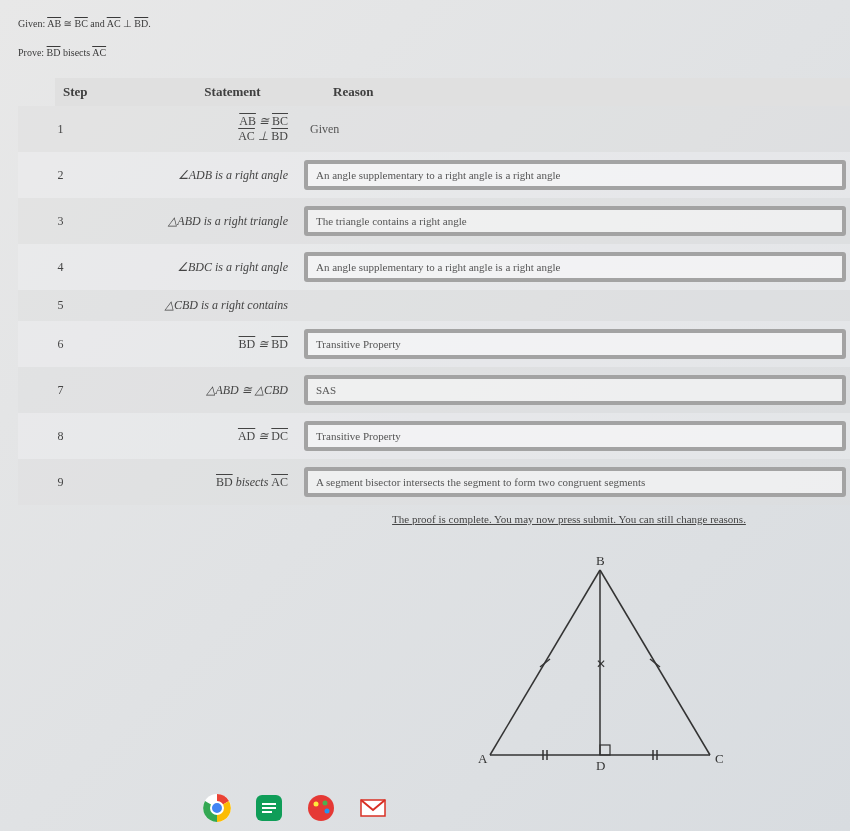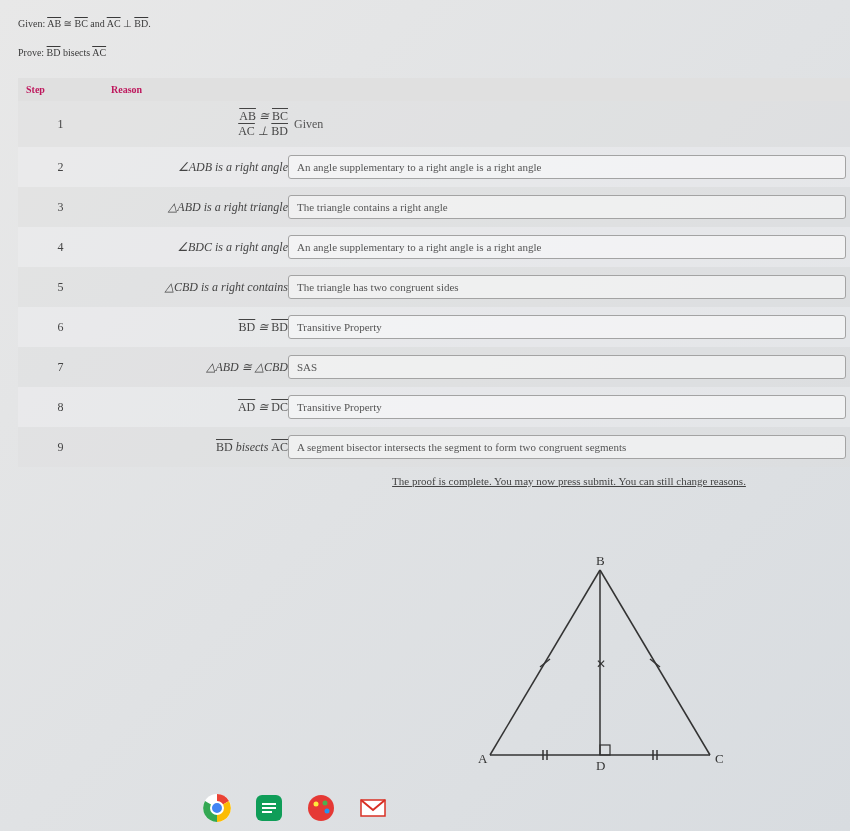--- a/index.html
+++ b/index.html
@@ -1,33 +1,33 @@
 <!DOCTYPE html>
 <html><head>
 <meta charset="utf-8">
 <style>
 * { box-sizing: border-box; margin: 0; padding: 0; }
 body { font-family: "Times New Roman", serif; background: linear-gradient(135deg, #e8e8e8 0%, #d8dce0 100%); width: 850px; height: 831px; overflow: hidden; position: relative; }
 .page { padding: 18px 0 0 18px; }
 .given, .prove { font-size: 10px; color: #3a3a3a; margin-bottom: 18px; }
 .overline { text-decoration: overline; }
 .proof-table { width: 100%; margin-top: 20px; }
-.header-row { display: flex; background: #e0e0e0; padding: 6px 0; font-weight: bold; font-size: 10px; color: #be185d; }
+.header-row { display: flex; background: #e0e0e0; padding: 6px 0; font-weight: bold; font-size: 13px; color: #404040; margin-left: 37px; }
 .col-step { width: 85px; padding-left: 8px; }
 .col-statement { width: 185px; text-align: center; }
 .col-reason { flex: 1; padding-left: 8px; }
 .row { display: flex; align-items: center; padding: 8px 0; font-size: 13px; color: #444; }
 .row.odd { background: rgba(220,220,220,0.35); }
 .row.even { background: rgba(240,240,242,0.4); }
 .step-num { width: 85px; text-align: center; font-size: 12px; }
 .statement { width: 185px; text-align: right; font-style: italic; font-size: 12px; }
 .statement .overline { font-style: normal; }
-.reason-cell { flex: 1; padding-right: 4px; }
+.reason-cell { flex: 1; padding-right: 4px; margin-left: 16px; }
 .reason-text { font-size: 12px; color: #555; padding-left: 6px; }
-.reason-box { border: 1px solid #a3a3a3; border-radius: 3px; background: rgba(250,250,250,0.6); padding: 5px 8px; font-size: 11px; color: #555; width: 100%; }
+.reason-box { border: 4px solid #a3a3a3; border-radius: 3px; background: rgba(250,250,250,0.6); padding: 5px 8px; font-size: 11px; color: #555; width: 100%; }
 .complete-msg { text-align: center; font-size: 11px; color: #444; margin-top: 8px; padding-left: 270px; text-decoration: underline; }
 .diagram { position: absolute; left: 460px; top: 555px; }
 .taskbar { position: absolute; bottom: 0; left: 0; right: 0; height: 46px; display: flex; align-items: center; justify-content: flex-start; padding-left: 200px; gap: 18px; }
 .tb-icon { width: 34px; height: 34px; border-radius: 50%; display: flex; align-items: center; justify-content: center; }
 </style>
 </head>
 <body>
 
 <div class="page">
 
@@ -37,20 +37,21 @@
   </div>
 
   <div class="prove">
     <span>Prove:</span>
     <span class="overline">BD</span><span> bisects </span><span class="overline">AC</span>
   </div>
 
   <div class="proof-table">
     <div class="header-row">
       <div class="col-step">Step</div>
+      <div class="col-statement">Statement</div>
       <div class="col-reason">Reason</div>
     </div>
 
     <div class="row odd">
       <div class="step-num">1</div>
       <div class="statement">
         <span class="overline">AB</span> ≅ <span class="overline">BC</span><br>
         <span class="overline">AC</span> ⊥ <span class="overline">BD</span>
       </div>
       <div class="reason-cell">
@@ -78,23 +79,20 @@
       <div class="step-num">4</div>
       <div class="statement">∠BDC is a right angle</div>
       <div class="reason-cell">
           <div class="reason-box">An angle supplementary to a right angle is a right angle</div>
         </div>
     </div>
 
     <div class="row odd">
       <div class="step-num">5</div>
       <div class="statement">△CBD is a right contains</div>
-      <div class="reason-cell">
-          <div class="reason-box">The triangle has two congruent sides</div>
-        </div>
     </div>
 
     <div class="row even">
       <div class="step-num">6</div>
       <div class="statement"><span class="overline">BD</span> ≅ <span class="overline">BD</span></div>
       <div class="reason-cell">
           <div class="reason-box">Transitive Property</div>
         </div>
     </div>
 

